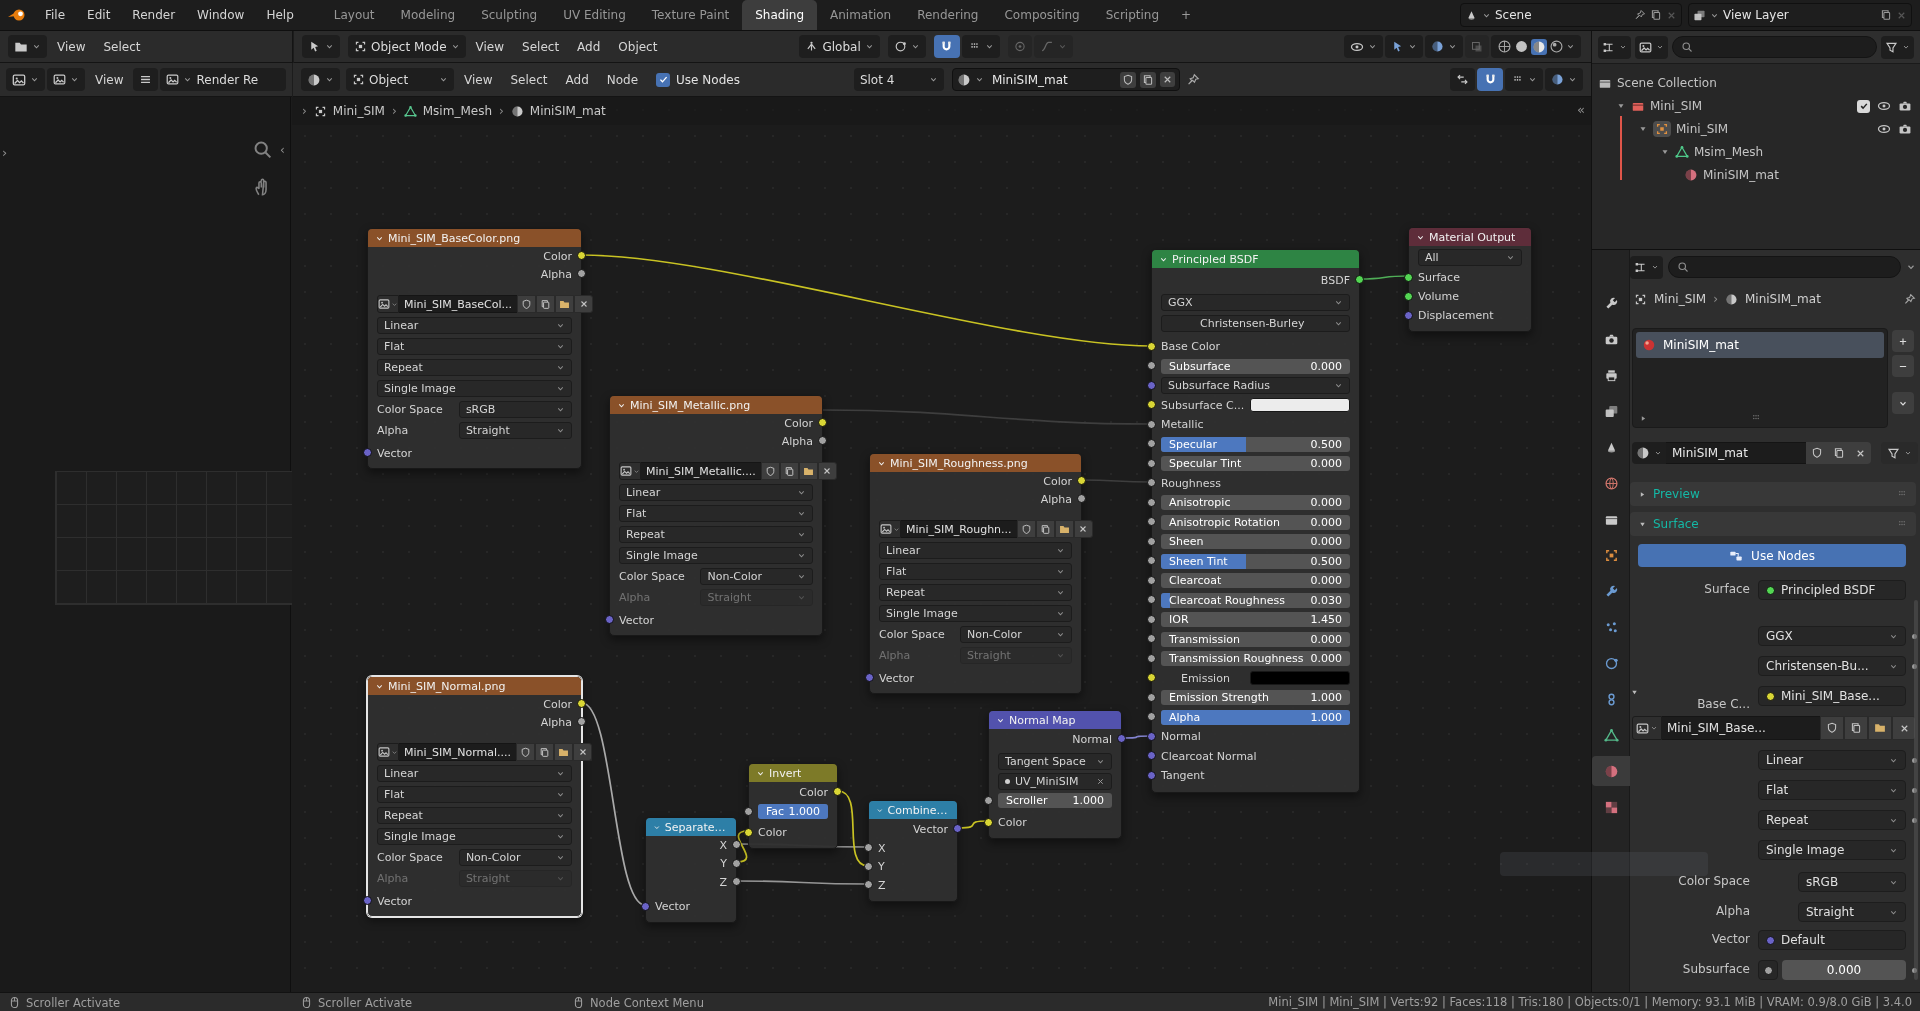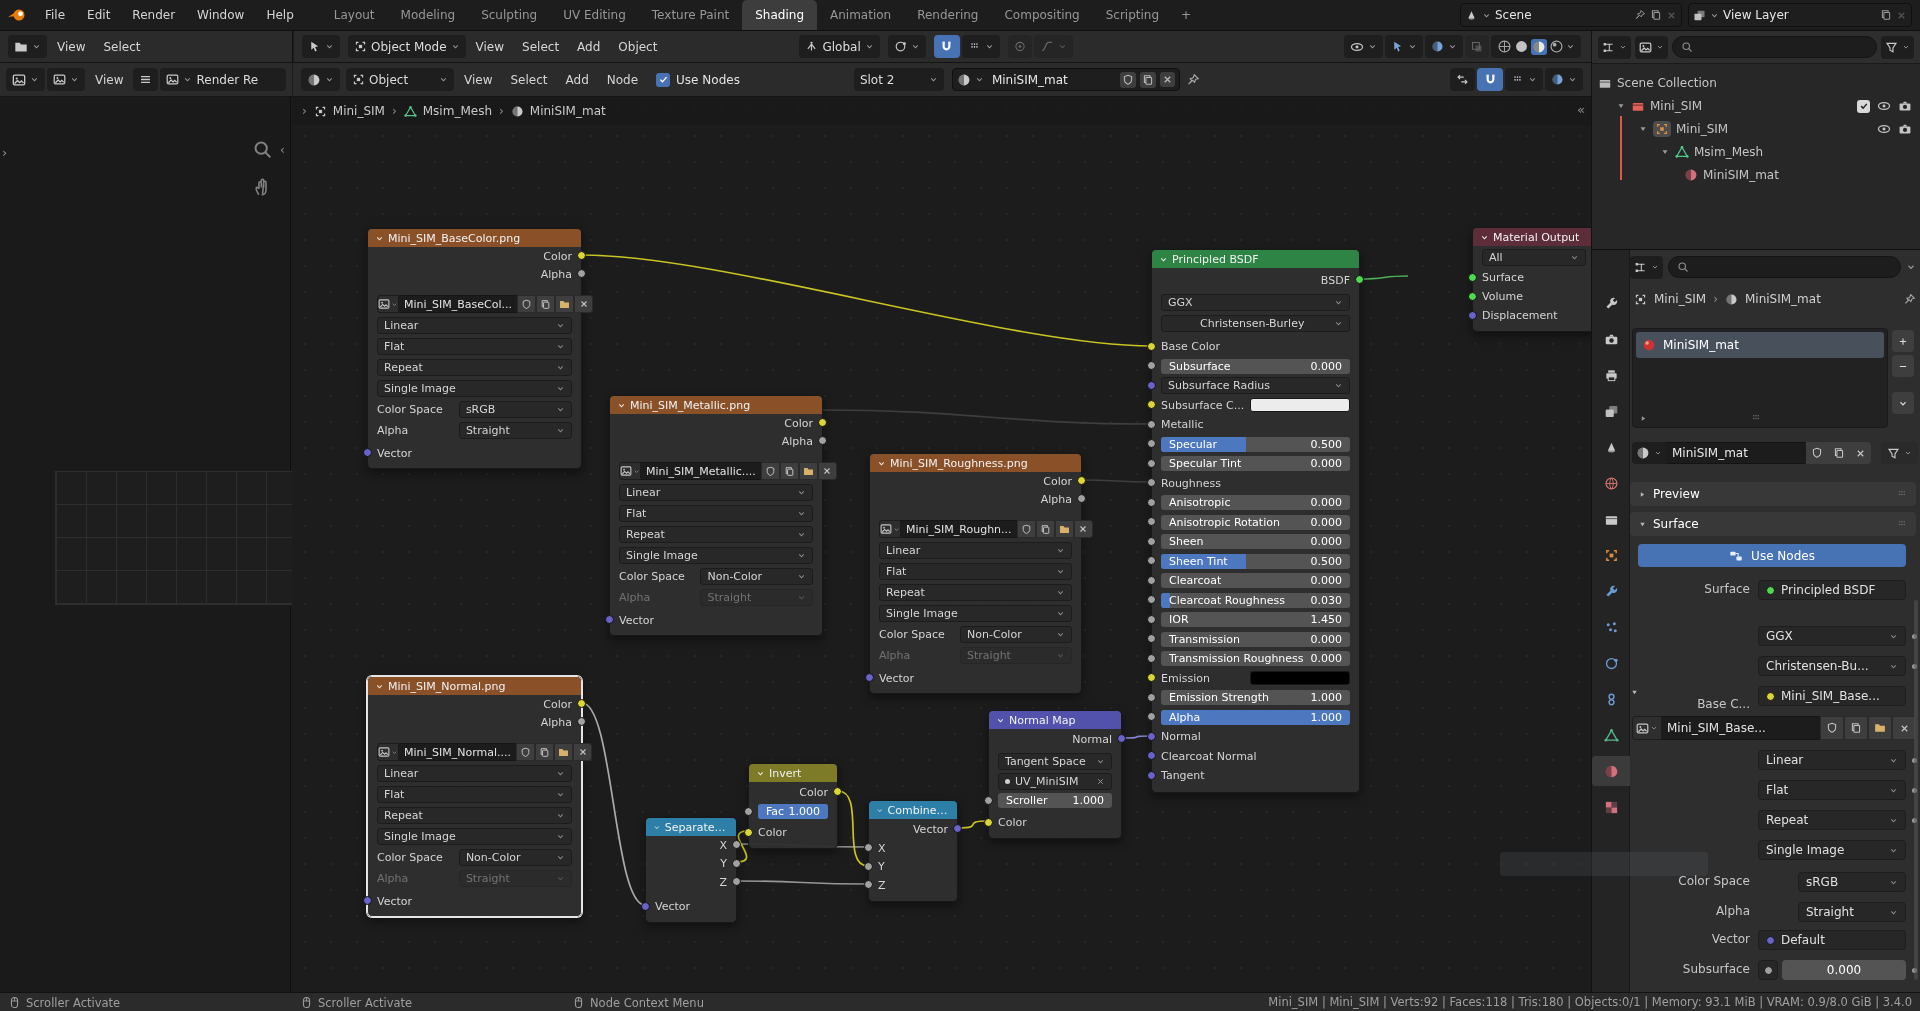--- a/index.html
+++ b/index.html
@@ -67,21 +67,21 @@
   #properties { left:1592px; top:250px; width:328px; height:742px; background:#2e2e2e; overflow:hidden; }
   #ptabs { position:absolute; left:0; top:0; width:38px; height:742px; background:#242424; border-right:1px solid #191919; }
   .ptab { position:absolute; left:0; width:38px; height:30px; display:flex; align-items:center; justify-content:center; }
   .ptab.active { background:#3b3b3b; border-radius:4px 0 0 4px; }
   #pcontent { position:absolute; left:38px; top:0; width:290px; height:742px; }
   .prow { position:absolute; display:flex; align-items:center; }
   .plabel { position:absolute; width:120px; text-align:right; color:#c7c7c7; }
   .ppill { position:absolute; height:20px; background:#272727; border:1px solid #1d1d1d; border-radius:4px;
     display:flex; align-items:center; padding:0 7px; gap:6px; color:#e0e0e0; }
   .panelhdr { position:absolute; left:0; width:286px; height:24px; background:#383838; border-radius:4px;
-    display:flex; align-items:center; gap:6px; padding:0 8px; color:#ffffff; }
+    display:flex; align-items:center; gap:6px; padding:0 8px; color:#14b8a6; }
   .dot { position:absolute; width:5px; height:5px; border-radius:50%; background:#9a9a9a; }
   .pslider { position:absolute; height:20px; background:#545454; border-radius:4px; color:#fff;
     display:flex; align-items:center; justify-content:center; }
 
   
   #statusbar { left:0; top:992px; width:1920px; height:19px; background:#2b2b2b; border-top:1px solid #121212;
     color:#9f9f9f; font-size:11.5px; }
   .skey { position:absolute; display:flex; align-items:center; gap:5px; top:0; height:19px; }
 </style>
 </head>
@@ -362,21 +362,21 @@
       <div style="display: flex; align-items: center; gap: 6px; margin-left: 8px;">
         <span style="width:14px;height:14px;background:#4772b3;border-radius:3px;display:inline-flex;align-items:center;justify-content:center;">
           <svg width="11" height="11" viewBox="0 0 16 16" style="color:#fff">
             <path d="M3.5 8.2l3 3.2L12.5 4.6" stroke="#fff" stroke-width="2" fill="none"></path>
           </svg>
         </span>
         <div style="color: rgb(226, 226, 226);">Use Nodes</div>
       </div>
       <div style="width: 110px;"></div>
       <div class="hchip" style="width: 90px;">
-        <div style="flex: 1 1 0%;">Slot 2</div>
+        <div style="flex: 1 1 0%;">Slot 4</div>
         <svg width="9" height="9" viewBox="0 0 16 16" style="color:#9a9a9a">
           <path d="M4 6l4 4.2L12 6" fill="none" stroke="currentColor" stroke-width="1.8"></path>
         </svg>
       </div>
       <div class="idblock" style="margin-left: 6px; height: 23px;">
         <svg width="14" height="14" viewBox="0 0 16 16" style="color:#c9c9c9">
           <circle cx="8" cy="8" r="6.2" fill="currentColor"></circle>
           <path d="M8 1.8a6.2 6.2 0 000 12.4V8z" fill="rgba(0,0,0,.42)"></path>
         </svg>
         <svg width="9" height="9" viewBox="0 0 16 16" style="color:#9a9a9a">
@@ -1163,21 +1163,21 @@
             <div class="sock l" style="background: rgb(161, 161, 161);"></div>
           </div>
           <div class="nrow" style="height: 19.5px;">
             <div class="nslider">
               <div class="fill" style="width: 0%;"></div>
               <div class="lab">Transmission Roughness</div>
               <div class="val">0.000</div>
             </div>
             <div class="sock l" style="background: rgb(161, 161, 161);"></div>
           </div>
-          <div class="nrow" style="height: 19.5px;">
+          <div class="nrow" style="height: 19.5px; text-align: center;">
             <div style="width: 47%; overflow: hidden; white-space: nowrap;">Emission</div>
             <div class="swatch" style="background: rgb(0, 0, 0);"></div>
             <div class="sock l" style="background: rgb(217, 214, 53);"></div>
           </div>
           <div class="nrow" style="height: 19.5px;">
             <div class="nslider">
               <div class="fill" style="width: 0%;"></div>
               <div class="lab">Emission Strength</div>
               <div class="val">1.000</div>
             </div>
@@ -1197,21 +1197,21 @@
           </div>
           <div class="nrow" style="height: 19.5px;">
             <div>Clearcoat Normal</div>
             <div class="sock l" style="background: rgb(106, 99, 199);"></div>
           </div>
           <div class="nrow" style="height: 19.5px;">
             <div>Tangent</div>
             <div class="sock l" style="background: rgb(106, 99, 199);"></div>
           </div>
         </div>
-        <div class="node" style="left: 1180px; top: 130px; width: 124px;">
+        <div class="node" style="left: 1116px; top: 130px; width: 124px;">
           <div class="nheader" style="background: rgb(94, 45, 58);">
             <svg width="9" height="9" viewBox="0 0 16 16" style="color:#efefef">
               <path d="M4 6l4 4.2L12 6" fill="none" stroke="currentColor" stroke-width="1.8"></path>
             </svg>
             <div style="overflow: hidden; text-overflow: ellipsis;">Material Output</div>
           </div>
           <div class="nrow" style="height: 22px;">
             <div class="npill">
               <div style="flex: 1 1 0%; overflow: hidden; white-space: nowrap;">All</div>
               <svg width="9" height="9" viewBox="0 0 16 16" style="color:#8d8d8d">

